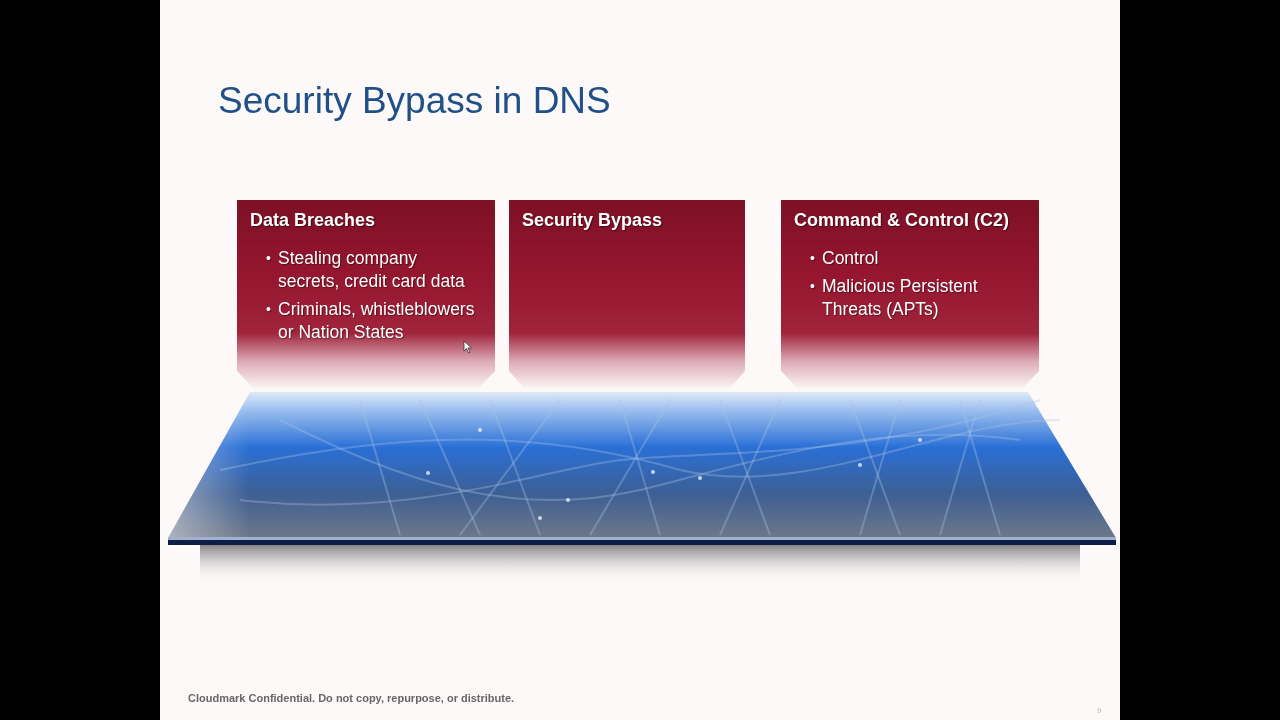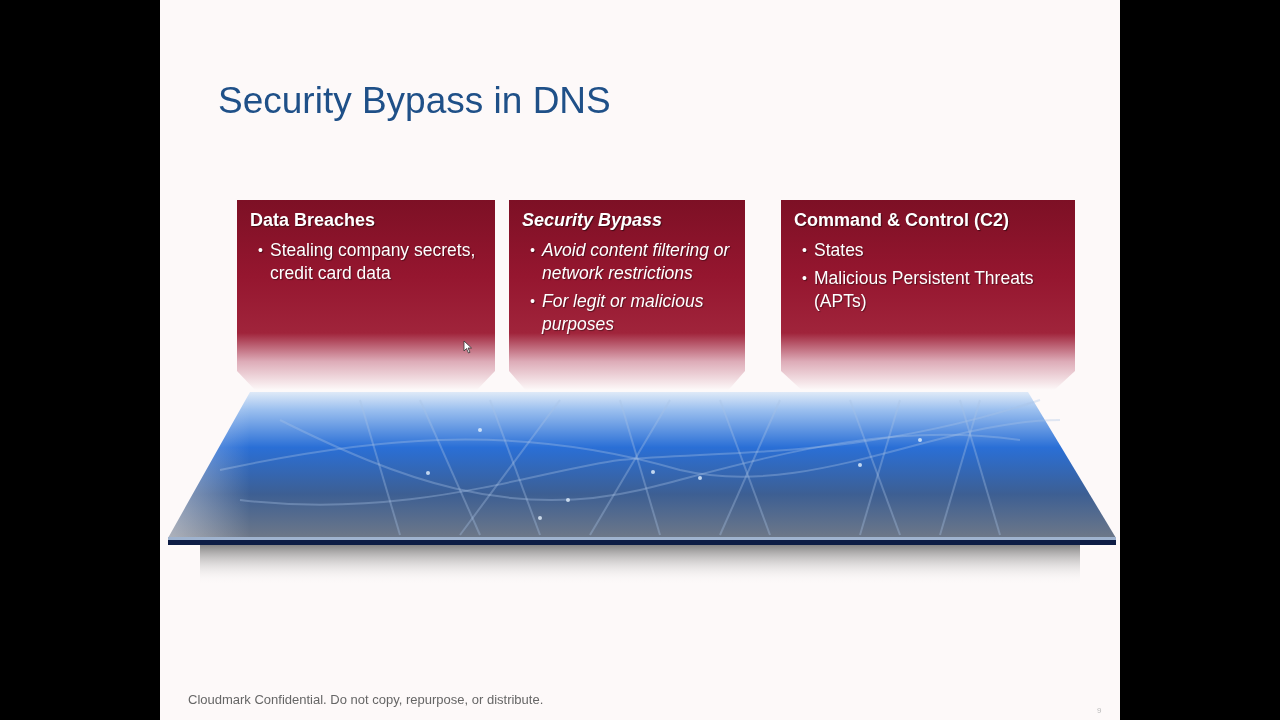--- a/index.html
+++ b/index.html
@@ -5,24 +5,24 @@
   html,body{margin:0;padding:0;}
   body{width:1280px;height:720px;background:#000;position:relative;overflow:hidden;font-family:"Liberation Sans",sans-serif;}
   .slide{position:absolute;left:160px;top:0;width:960px;height:720px;background:#fdf9f9;overflow:hidden;}
   .title{position:absolute;left:58px;top:80px;font-size:37px;color:#1f5088;font-family:"Liberation Sans",sans-serif;letter-spacing:0px;}
   .platform{position:absolute;left:0;top:0;width:960px;height:720px;}
   .box{position:absolute;top:200px;height:190px;
        background:linear-gradient(to bottom,#7d1025 0%,#95162f 40%,#a0243b 70%,rgba(200,120,140,0.6) 85%,rgba(230,200,210,0) 100%);
        color:#fff;box-sizing:border-box;padding:10px 4px 0 13px;
        clip-path:polygon(0 0,100% 0,100% 90%,93% 100%,7% 100%,0 90%);}
   .box h3{margin:0 0 6px 0;font-size:18px;font-weight:bold;text-shadow:1px 1px 1px rgba(0,0,0,.5);}
-  .box ul{margin:8px;padding:0;list-style:none;}
+  .box ul{margin:16px;padding:0;list-style:none;}
   .box li{position:relative;padding-left:12px;font-size:17.5px;line-height:23px;margin-bottom:5px;text-shadow:1px 1px 1px rgba(0,0,0,.4);}
   .box li:before{content:"•";position:absolute;left:0;top:0;font-size:14px;}
-  .footer{position:absolute;left:28px;top:692px;font-size:13px;color:#666;}
+  .footer{position:absolute;left:28px;top:692px;font-size:11px;color:#666;font-weight:bold;}
   .pagenum{position:absolute;left:937px;top:706px;font-size:8px;color:#bbb;}
   .cursor{position:absolute;left:303px;top:340px;}
 </style>
 </head>
 <body>
 
 <div class="slide">
   <svg class="platform" width="960" height="720" viewBox="0 0 960 720">
     <defs>
       <linearGradient id="pg" x1="0" y1="0" x2="0" y2="1">
@@ -74,35 +74,32 @@
     <rect x="8" y="540" width="948" height="5" fill="#0e1d45"></rect>
     <rect x="40" y="545" width="880" height="40" fill="url(#sh)"></rect>
   </svg>
 
   <div class="title">Security Bypass in DNS</div>
 
   <div class="box" style="left:77px;width:258px;">
     <h3>Data Breaches</h3>
     <ul>
       <li>Stealing company secrets, credit card data</li>
+      <li>Criminals, whistleblowers or Nation States</li>
     </ul>
   </div>
 
-  <div class="box" style="left:349px;width:236px;font-style:italic;">
+  <div class="box" style="left:349px;width:236px;">
     <h3>Security Bypass</h3>
-    <ul>
-      <li>Avoid content filtering or network restrictions</li>
-      <li>For legit or malicious purposes</li>
-    </ul>
   </div>
 
-  <div class="box" style="left:621px;width:294px;">
+  <div class="box" style="left:621px;width:258px;">
     <h3>Command &amp; Control (C2)</h3>
     <ul>
-      <li>States</li>
+      <li>Control</li>
       <li>Malicious Persistent Threats (APTs)</li>
     </ul>
   </div>
 
   <svg class="cursor" width="10" height="14" viewBox="0 0 10 14">
     <path d="M1,1 L1,11 L3.5,8.5 L5.5,13 L7,12.3 L5,8 L8.5,8 Z" fill="#fff" stroke="#333" stroke-width="0.8"></path>
   </svg>
 
   <div class="footer">Cloudmark Confidential. Do not copy, repurpose, or distribute.</div>
   <div class="pagenum">9</div>

